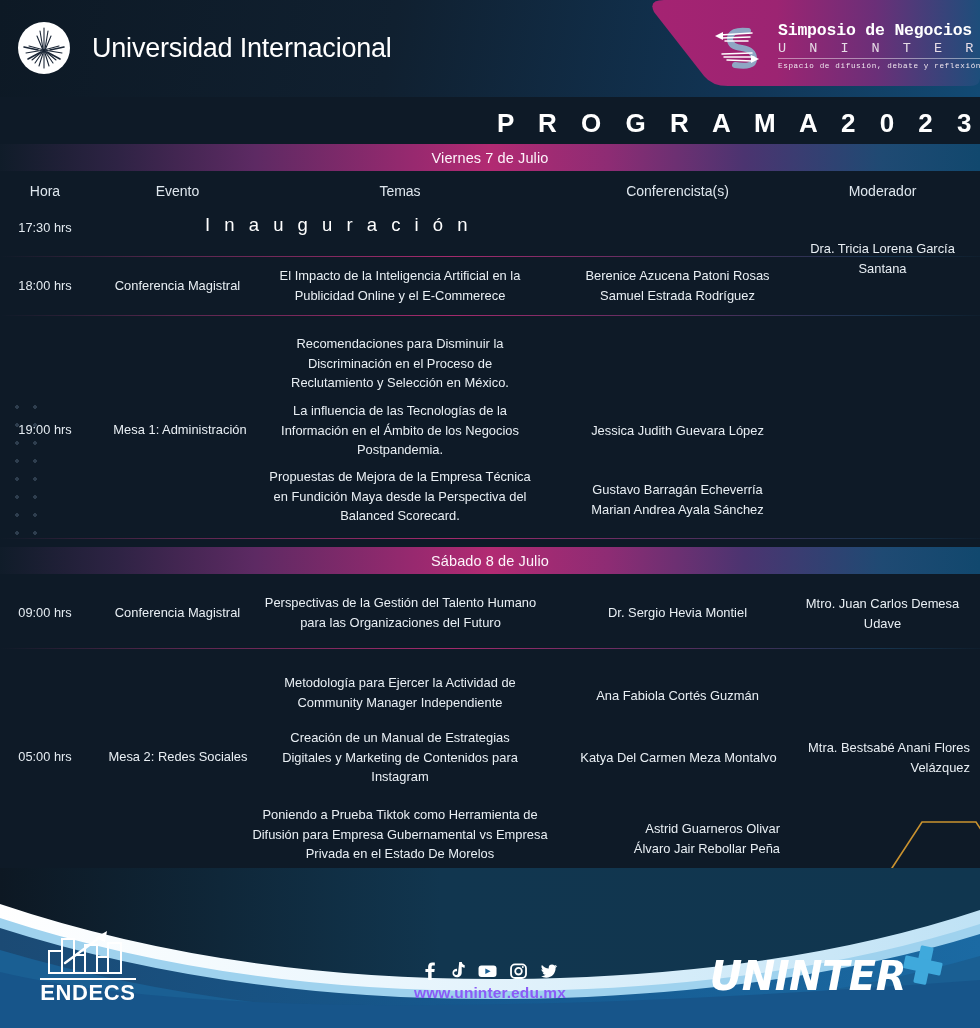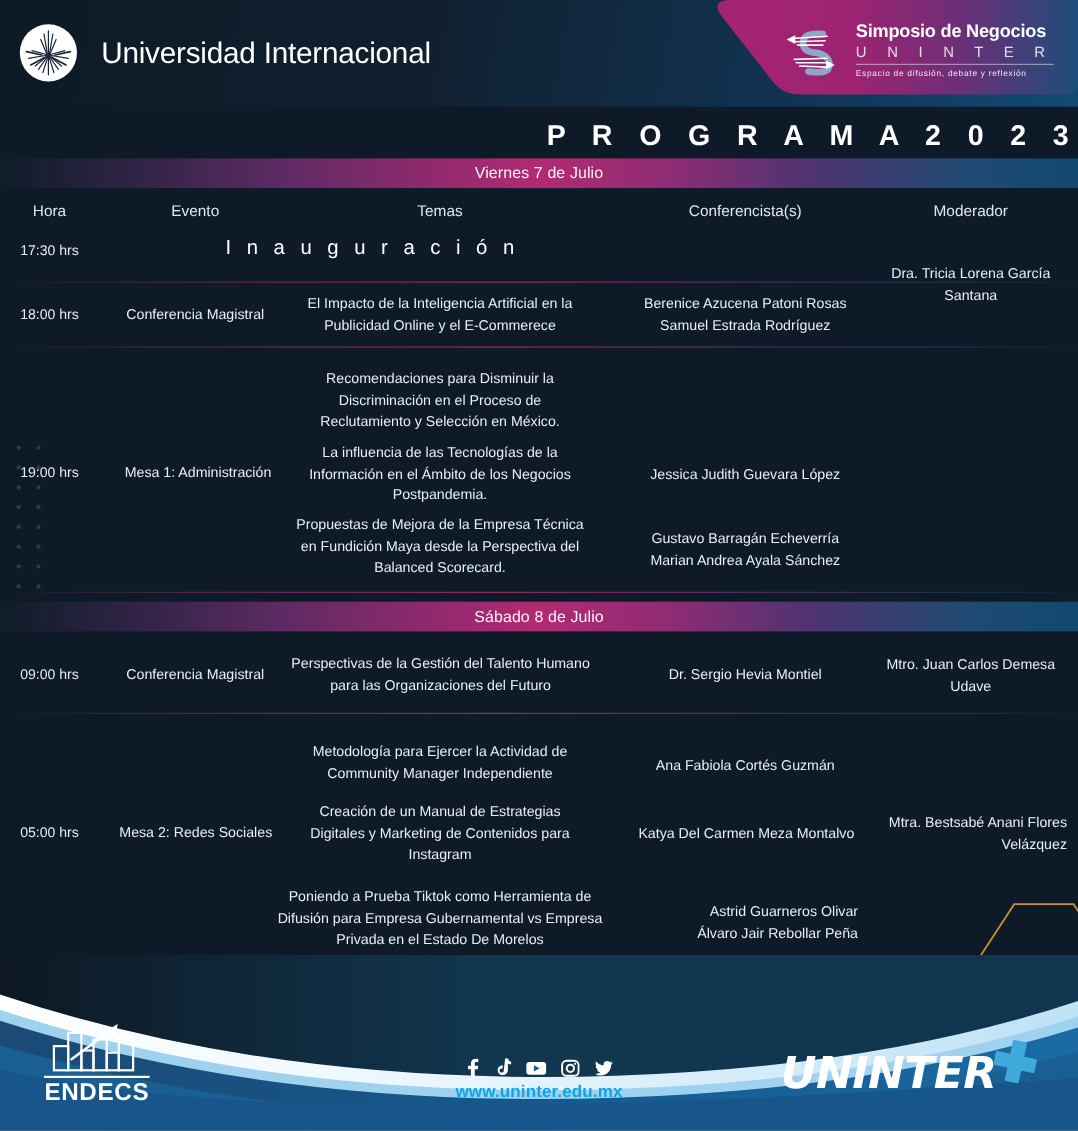--- a/index.html
+++ b/index.html
@@ -58,21 +58,21 @@
     width: 330px; height: 97px;
   }
   .ribbon-shape {
     position: absolute; inset: 0;
   }
   .simp-logo {
     position: absolute; left: 58px; top: 18px;
     display: flex; align-items: center; gap: 12px;
   }
   .simp-mark { width: 58px; height: 56px; flex: 0 0 auto; }
-  .simp-txt { display: flex; flex-direction: column; }
+  .simp-txt { display: flex; flex-direction: column; font-family: Liberation Mono, monospace; }
   .simp-l1 {
     color: #fff; font-size: 16.5px; font-weight: bold;
     letter-spacing: -0.2px; line-height: 1.05;
   }
   .simp-l2 {
     color: #e6dce6; font-size: 13.5px; font-weight: 400;
     letter-spacing: 7.5px; line-height: 1.3;
     border-bottom: 1px solid rgba(255,255,255,0.45);
     padding-bottom: 1px; margin-top: 1px;
   }
@@ -175,21 +175,21 @@
   .social-block {
     position: absolute; left: 50%; transform: translateX(-50%);
     bottom: 26px; text-align: center;
   }
   .social-row {
     display: flex; gap: 13px; justify-content: center; align-items: center;
     margin-bottom: 4px;
   }
   .social-row svg { display: block; }
   .web-url {
-    color: #0ea5e9; font-size: 15.5px; font-weight: bold;
+    color: #8b5cf6; font-size: 15.5px; font-weight: bold;
     letter-spacing: 0.1px;
   }
 
   .uninter-logo {
     position: absolute; right: 28px; bottom: 26px;
     display: flex; align-items: flex-start;
   }
   .uninter-word {
     color: #fff; font-size: 40px; font-weight: bold;
     font-style: italic; letter-spacing: -0.5px;

